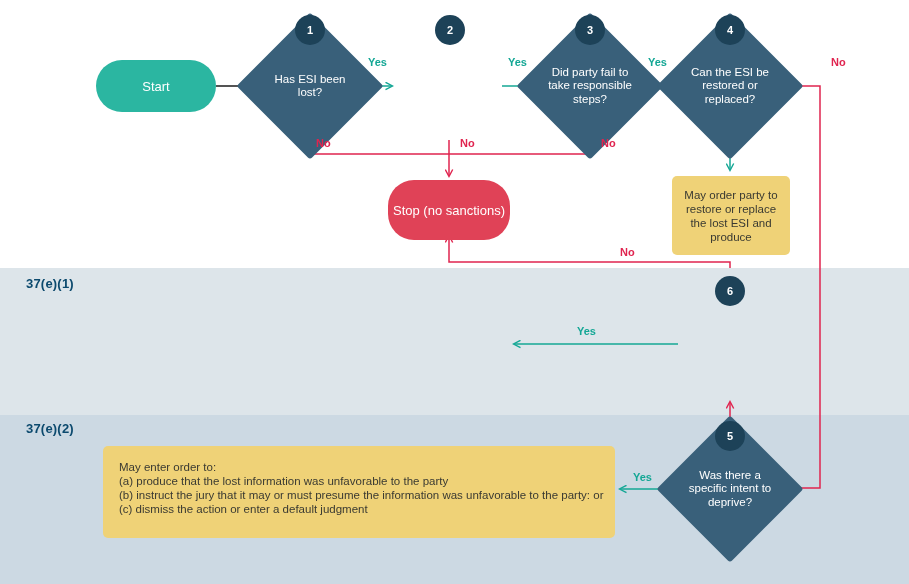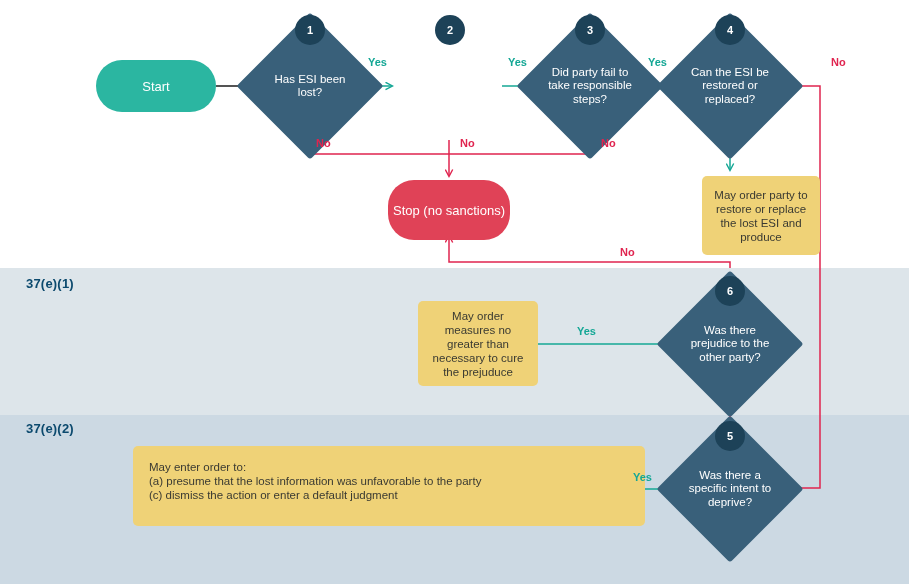--- a/index.html
+++ b/index.html
@@ -52,21 +52,20 @@
     position:absolute;width:30px;height:30px;border-radius:50%;
     background:#1d4258;color:#ffffff;font-size:11px;font-weight:bold;
     display:flex;align-items:center;justify-content:center;
     z-index:5;
   }
 
   .yellowbox{
     position:absolute;background:#efd277;border-radius:5px;
     color:#3a3a32;font-size:11.5px;line-height:14px;
     box-sizing:border-box;
-    margin-left:30px;
   }
   .yellowbox.center{display:flex;align-items:center;justify-content:center;text-align:center;}
   .yellowbox.left{padding:14px 16px;text-align:left;}
   .yb-line{display:block;white-space:nowrap;}
 
   
   .elabel{position:absolute;font-size:11px;font-weight:bold;}
   .yes{color:#14a795;}
   .no{color:#e0244f;padding-left:40px;}
 </style>
@@ -153,30 +152,20 @@
     <div class="diamond-text">
       <div>
         <span>Can the ESI be</span><br>
         <span>restored or</span><br>
         <span>replaced?</span>
       </div>
     </div>
   </div>
   <div class="badge" style="left: 715px; top: 15px; background: rgb(29, 66, 88);">4</div>
 
-  <div class="diamond-wrap" style="left:678px;top:292px;">
-    <div class="diamond" style="background: rgb(57, 96, 122);"></div>
-    <div class="diamond-text">
-      <div>
-        <span>Was there</span><br>
-        <span>prejudice to the</span><br>
-        <span>other party?</span>
-      </div>
-    </div>
-  </div>
   <div class="badge" style="left: 715px; top: 276px; background: rgb(29, 66, 88);">6</div>
 
   <div class="diamond-wrap" style="left:678px;top:437px;">
     <div class="diamond" style="background: rgb(57, 96, 122);"></div>
     <div class="diamond-text">
       <div>
         <span>Was there a</span><br>
         <span>specific intent to</span><br>
         <span>deprive?</span>
       </div>
@@ -186,33 +175,25 @@
 
   <div class="yellowbox center" style="left: 672px; top: 176px; width: 118px; height: 79px; background: rgb(239, 210, 119);">
     <div>
       <span class="yb-line">May order party to</span>
       <span class="yb-line">restore or replace</span>
       <span class="yb-line">the lost ESI and</span>
       <span class="yb-line">produce</span>
     </div>
   </div>
 
-  <div class="yellowbox center" style="left: 388px; top: 301px; width: 120px; height: 85px; background: rgb(239, 210, 119);">
-    <div>
-      <span class="yb-line">May order</span>
-      <span class="yb-line">measures no</span>
-      <span class="yb-line">greater than</span>
-      <span class="yb-line">necessary to cure</span>
-      <span class="yb-line">the prejuduce</span>
-    </div>
-  </div>
-
-  <div class="yellowbox left" style="left: 103px; top: 446px; width: 512px; height: 80px; background: rgb(239, 210, 119);">
+
+  <div class="yellowbox left" style="left: 103px; top: 446px; width: 512px; height: 92px; background: rgb(239, 210, 119);">
     <span class="yb-line">May enter order to:</span>
-    <span class="yb-line">(a) presume that the lost information was unfavorable to the party</span>
+    <span class="yb-line">(a) produce that the lost information was unfavorable to the party</span>
+    <span class="yb-line">(b) instruct the jury that it may or must presume the information was unfavorable to the party: or</span>
     <span class="yb-line">(c) dismiss the action or enter a default judgment</span>
   </div>
 
   <div class="elabel yes" style="left: 368px; top: 56px; color: rgb(20, 167, 149);">Yes</div>
   <div class="elabel yes" style="left: 508px; top: 56px; color: rgb(20, 167, 149);">Yes</div>
   <div class="elabel yes" style="left: 648px; top: 56px; color: rgb(20, 167, 149);">Yes</div>
 
   <div class="elabel no" style="left: 276px; top: 137px; color: rgb(224, 36, 79);">No</div>
   <div class="elabel no" style="left: 420px; top: 137px; color: rgb(224, 36, 79);">No</div>
   <div class="elabel no" style="left: 561px; top: 137px; color: rgb(224, 36, 79);">No</div>

